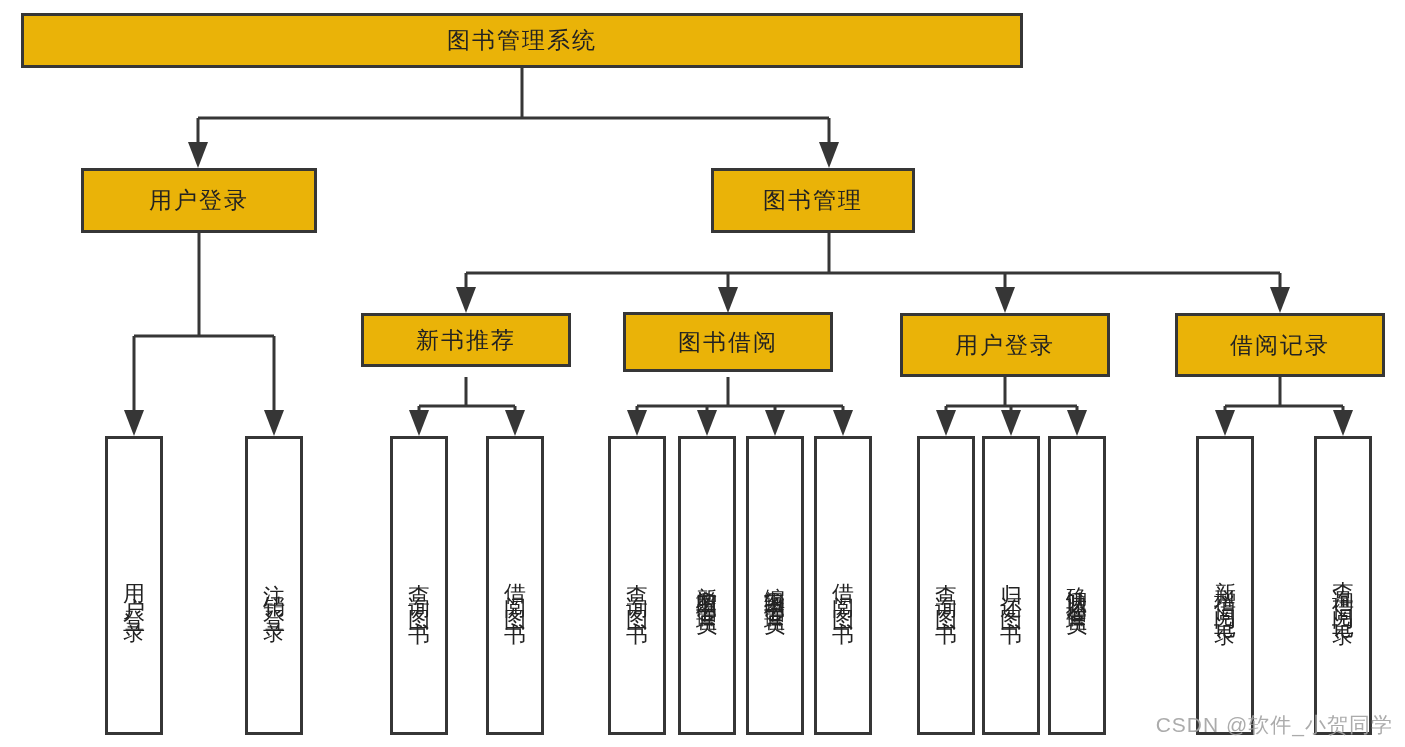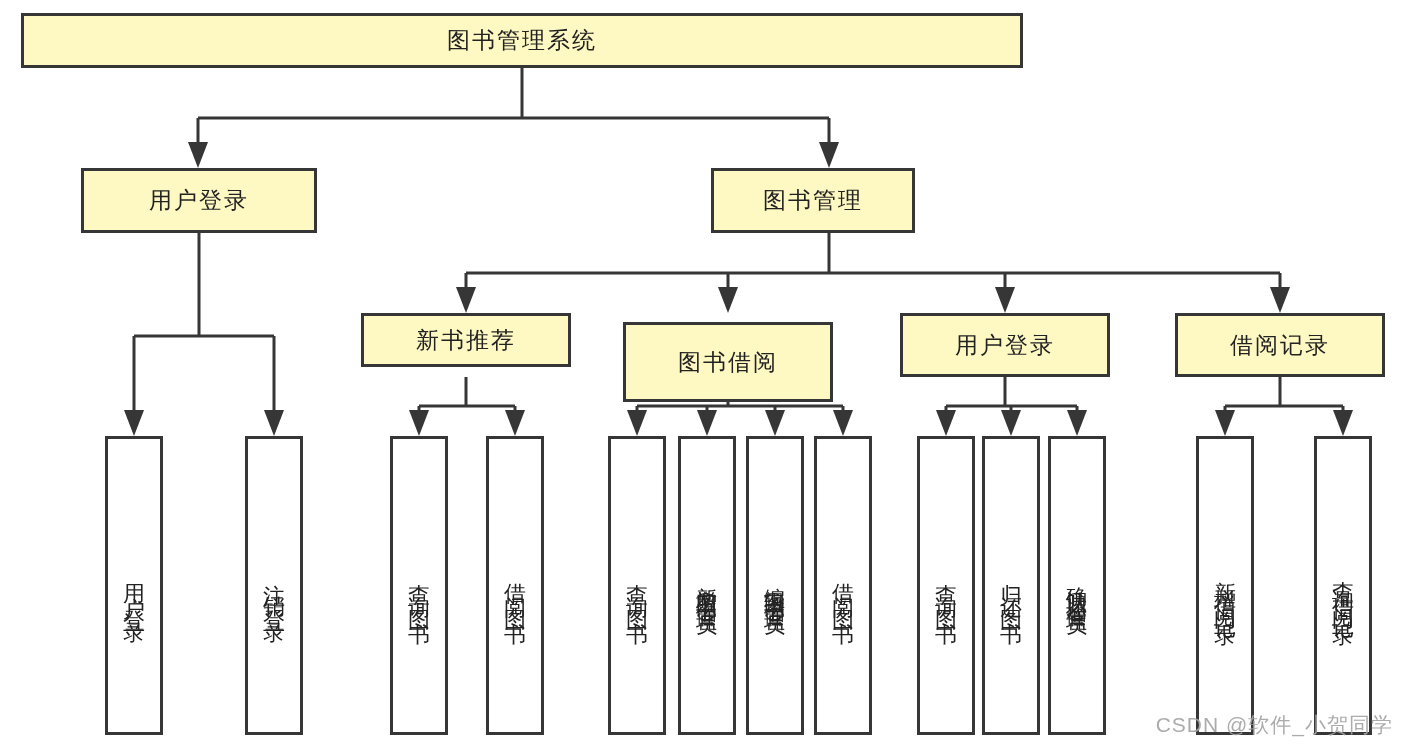--- a/index.html
+++ b/index.html
@@ -7,21 +7,21 @@
     position:relative;
     width:1405px;height:747px;
     background:#ffffff;
     font-family:"Liberation Sans", sans-serif;
     overflow:hidden;
   }
   #connectors{position:absolute;left:0;top:0;width:1405px;height:747px;}
   .box-h{
     position:absolute;
     box-sizing:border-box;
-    background:#fef9c3;
+    background:#eab308;
     border:3px solid #363636;
     display:flex;align-items:center;justify-content:center;
     color:#222222;
     font-size:23px;
     letter-spacing:2px;
     white-space:nowrap;
   }
   .box-v{
     position:absolute;
     top:436px;width:58px;height:299px;
@@ -93,21 +93,21 @@
   <div class="box-h" style="left:81px;top:168px;width:236px;height:65px">
     <span>用户登录</span>
   </div>
   <div class="box-h" style="left:711px;top:168px;width:204px;height:65px">
     <span>图书管理</span>
   </div>
 
   <div class="box-h" style="left:361px;top:313px;width:210px;height:54px">
     <span>新书推荐</span>
   </div>
-  <div class="box-h" style="left:623px;top:322px;width:210px;height:80px">
+  <div class="box-h" style="left:623px;top:312px;width:210px;height:60px">
     <span>图书借阅</span>
   </div>
   <div class="box-h" style="left:900px;top:313px;width:210px;height:64px">
     <span>用户登录</span>
   </div>
   <div class="box-h" style="left:1175px;top:313px;width:210px;height:64px">
     <span>借阅记录</span>
   </div>
 
   <div class="box-v" style="left:105px">

